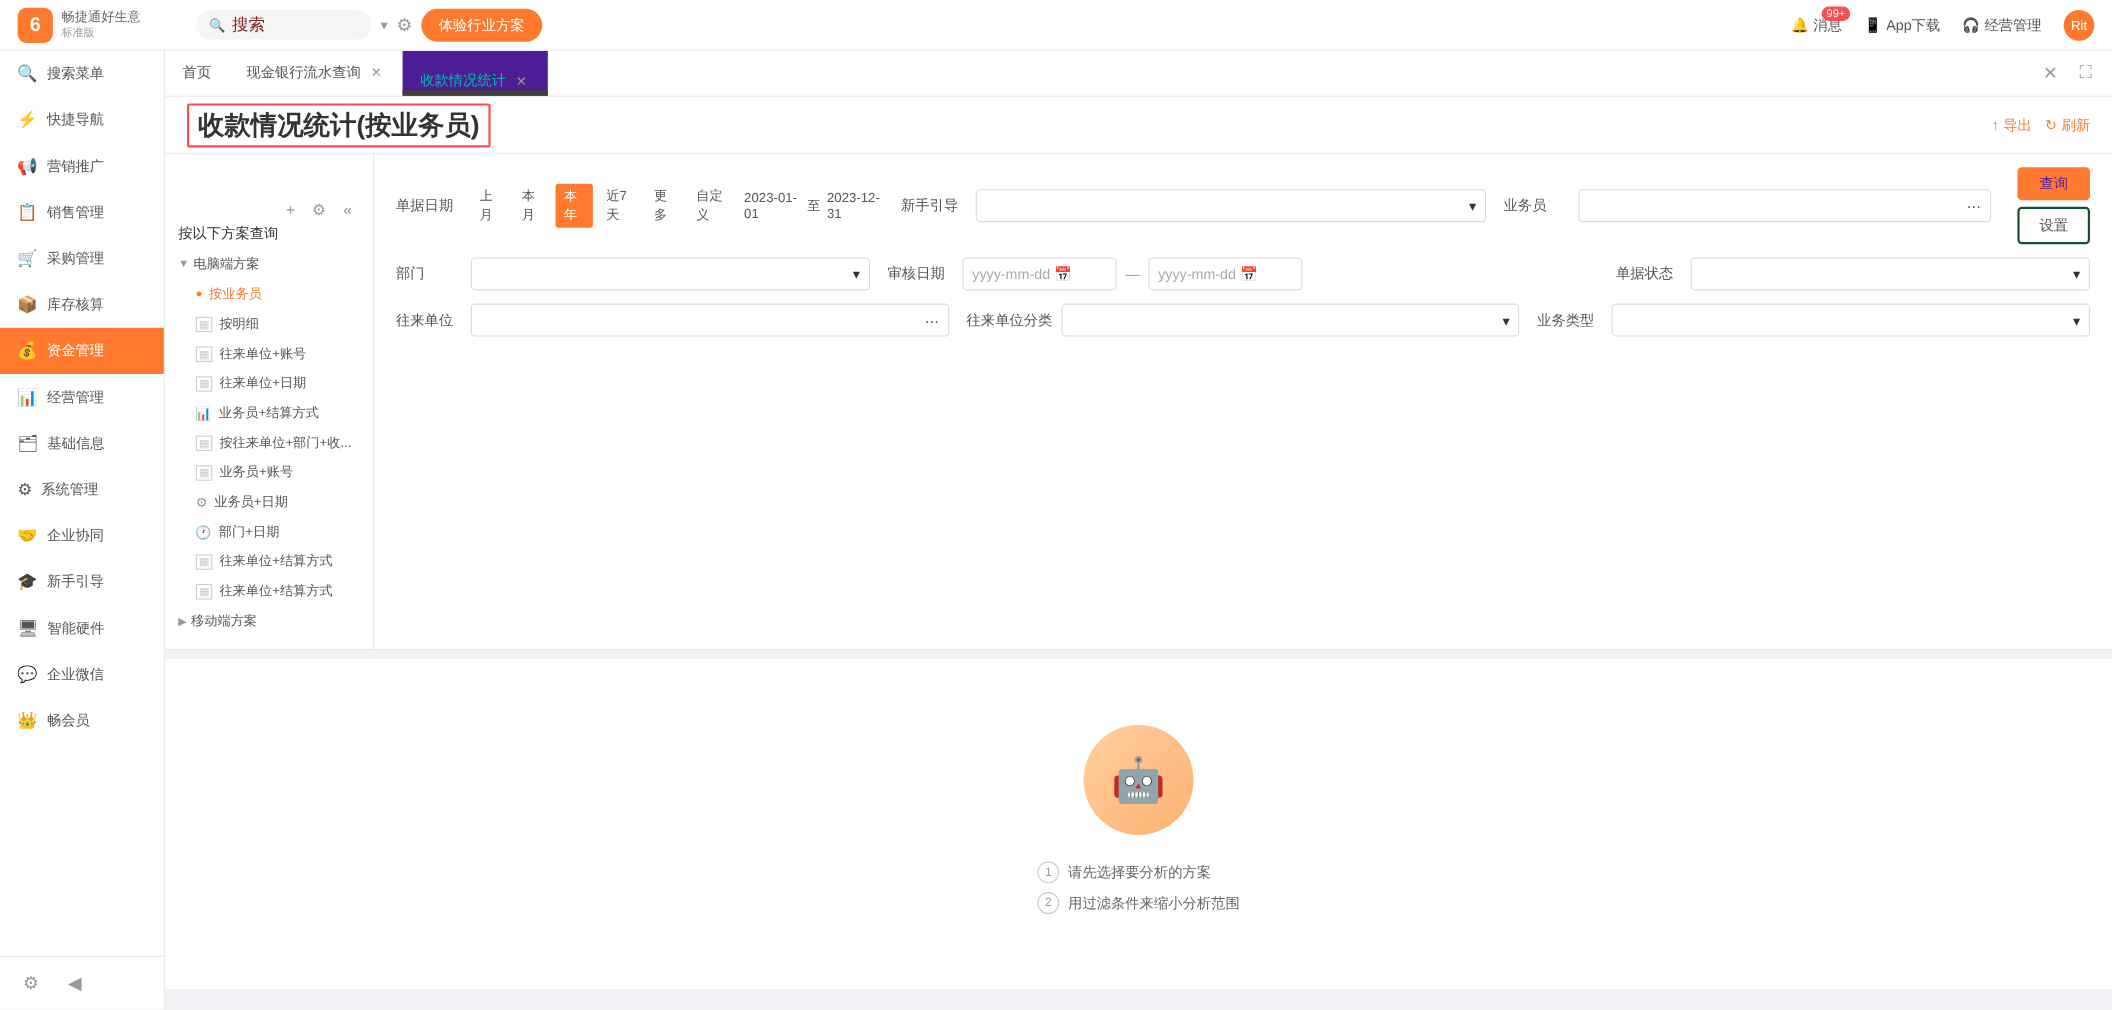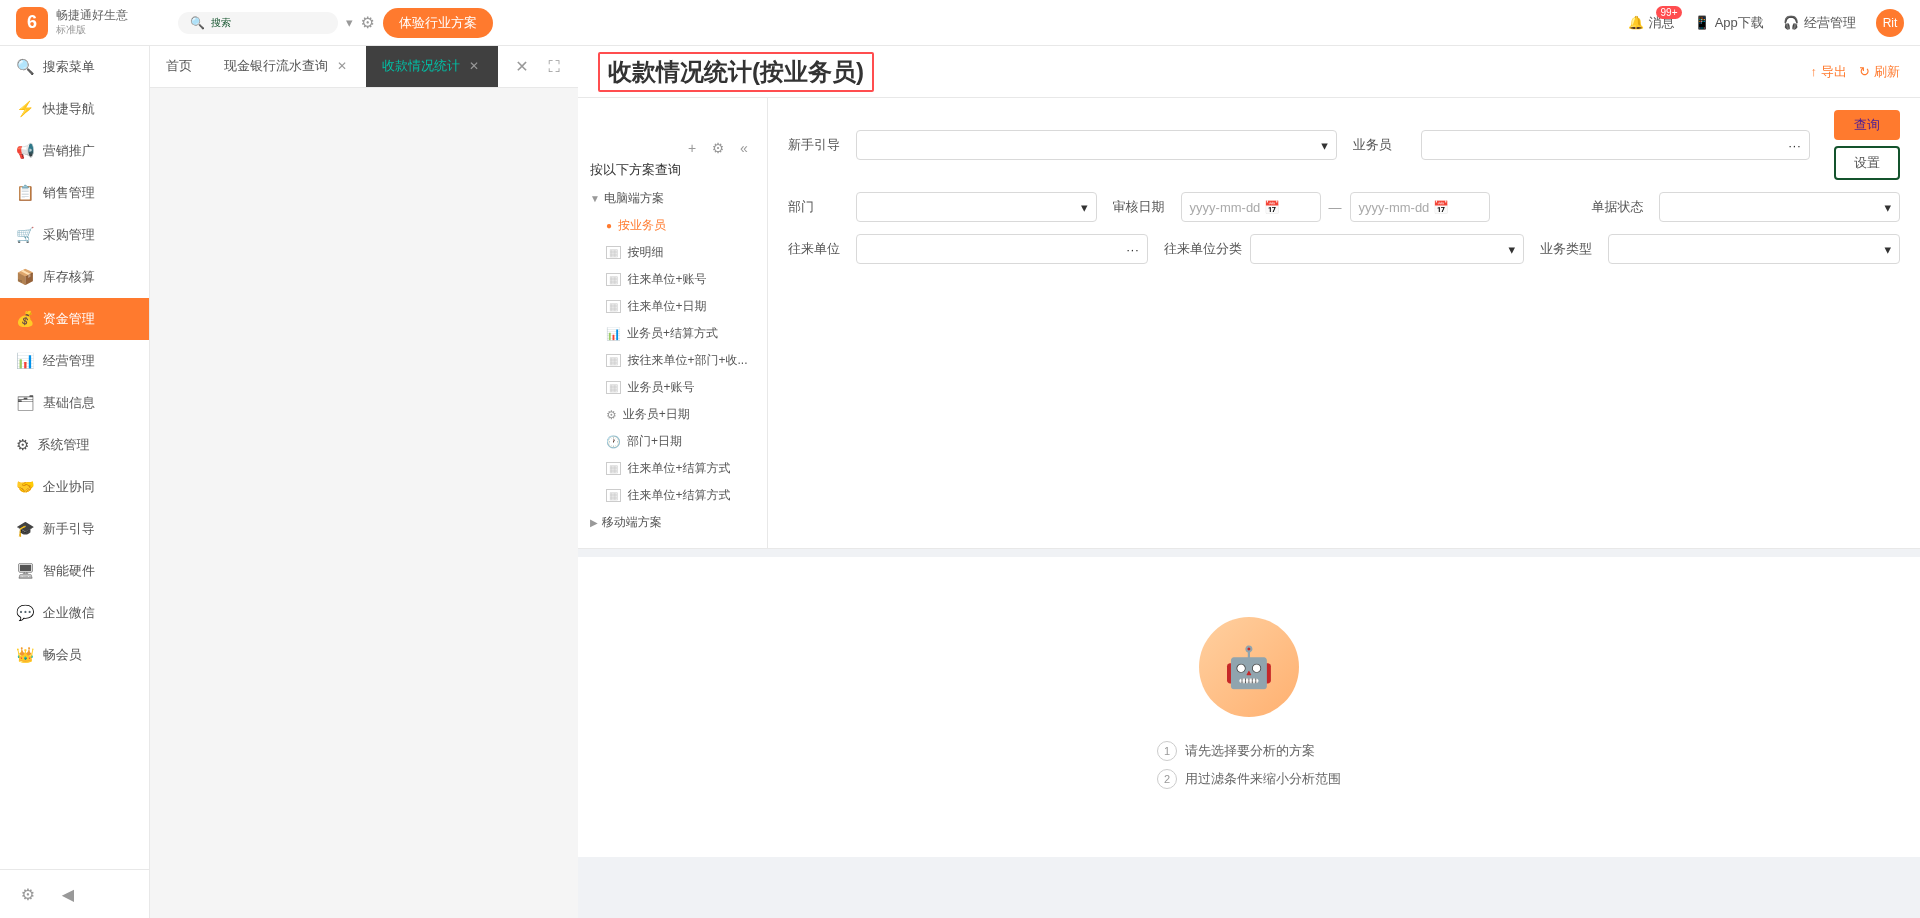--- a/index.html
+++ b/index.html
@@ -131,21 +131,21 @@
       border-radius: 4px;
       cursor: pointer;
       color: #999;
       font-size: 16px;
     }
 
     
     .content-area {
       flex: 1;
       display: flex;
-      flex-direction: row;
+      flex-direction: column;
       overflow: hidden;
     }
 
     
     .tab-bar {
       height: 42px;
       background: #fff;
       display: flex;
       align-items: stretch;
       border-bottom: 1px solid #e8e8e8;
@@ -158,22 +158,23 @@
       font-size: 13px;
       cursor: pointer;
       color: #555;
       border-bottom: 2px solid transparent;
     }
     .tab-item.home {
       color: #555;
     }
     .tab-item.active {
       color: #00bfa5;
-      border-bottom: 2px solid #404040;
-      background: #404040;
+      border-bottom: 5px solid #404040;
+      background: #4c1d95;
+      align-items: flex-end;
     }
     .tab-close {
       font-size: 12px; color: #999;
       width: 16px; height: 16px;
       display: flex; align-items: center; justify-content: center;
       border-radius: 50%;
     }
     .tab-bar-actions {
       margin-left: auto;
       display: flex;
@@ -422,21 +423,21 @@
     </div>
     <div>
       <div class="logo-text">畅捷通好生意</div>
       <div class="logo-badge">标准版</div>
     </div>
   </div>
 
   <div class="top-nav-area">
     <div class="top-nav-search">
       <span>🔍</span>
-      <span style="color:#14532d;font-size:10px;">搜索</span>
+      <span style="color:#7f1d1d;font-size:15px;">搜索</span>
     </div>
     <span class="top-nav-chevron">▾</span>
     <span class="top-settings-icon">⚙</span>
     <button class="trial-btn">体验行业方案</button>
   </div>
 
   <div class="top-right-actions">
     <div class="top-action-item">
       <span>🔔</span>
       <span>消息</span>
@@ -634,20 +635,36 @@
 
           <div class="tree-group-header">
             <span class="tree-chevron">▶</span>
             <span>移动端方案</span>
           </div>
         </div>
 
         <div class="right-filter-form">
 
           <div class="filter-row">
+            <div class="filter-field">
+              <span class="filter-label">单据日期</span>
+              <div class="filter-date-tabs" id="date-tabs-container">
+                  <span class="date-tab">上月</span>
+                  <span class="date-tab">本月</span>
+                  <span class="date-tab active">本年</span>
+                  <span class="date-tab">近7天</span>
+                  <span class="date-tab">更多</span>
+                  <span class="date-tab">自定义</span>
+                </div>
+              <div class="date-range">
+                <span>2023-01-01</span>
+                <span>至</span>
+                <span>2023-12-31</span>
+              </div>
+            </div>
             <div class="filter-field" style="flex:1.2;">
               <span class="filter-label">新手引导</span>
               <div class="filter-select" style="min-width:220px;">
                 <span class="filter-select-placeholder"></span>
                 <span>▾</span>
               </div>
             </div>
             <div class="filter-field">
               <span class="filter-label">业务员</span>
               <div class="filter-select" style="min-width:160px;">

